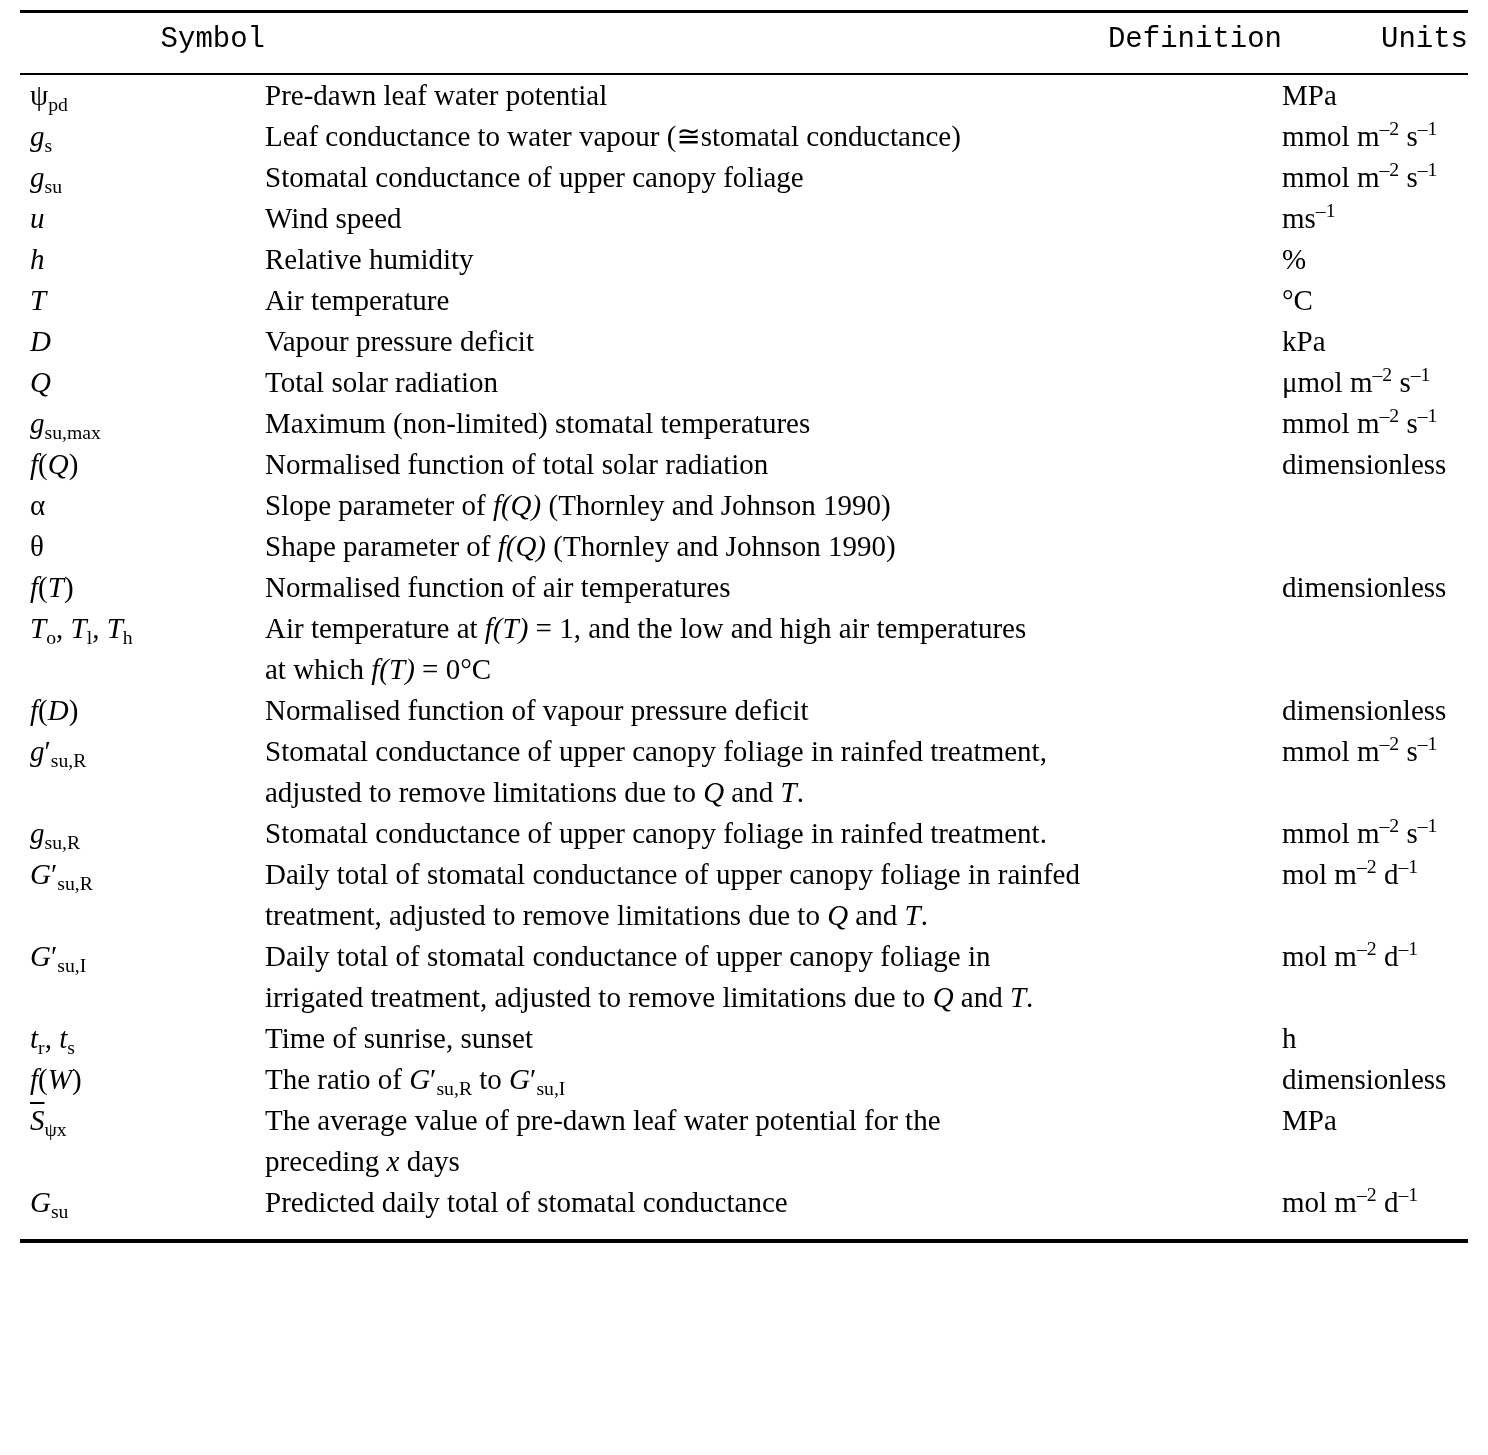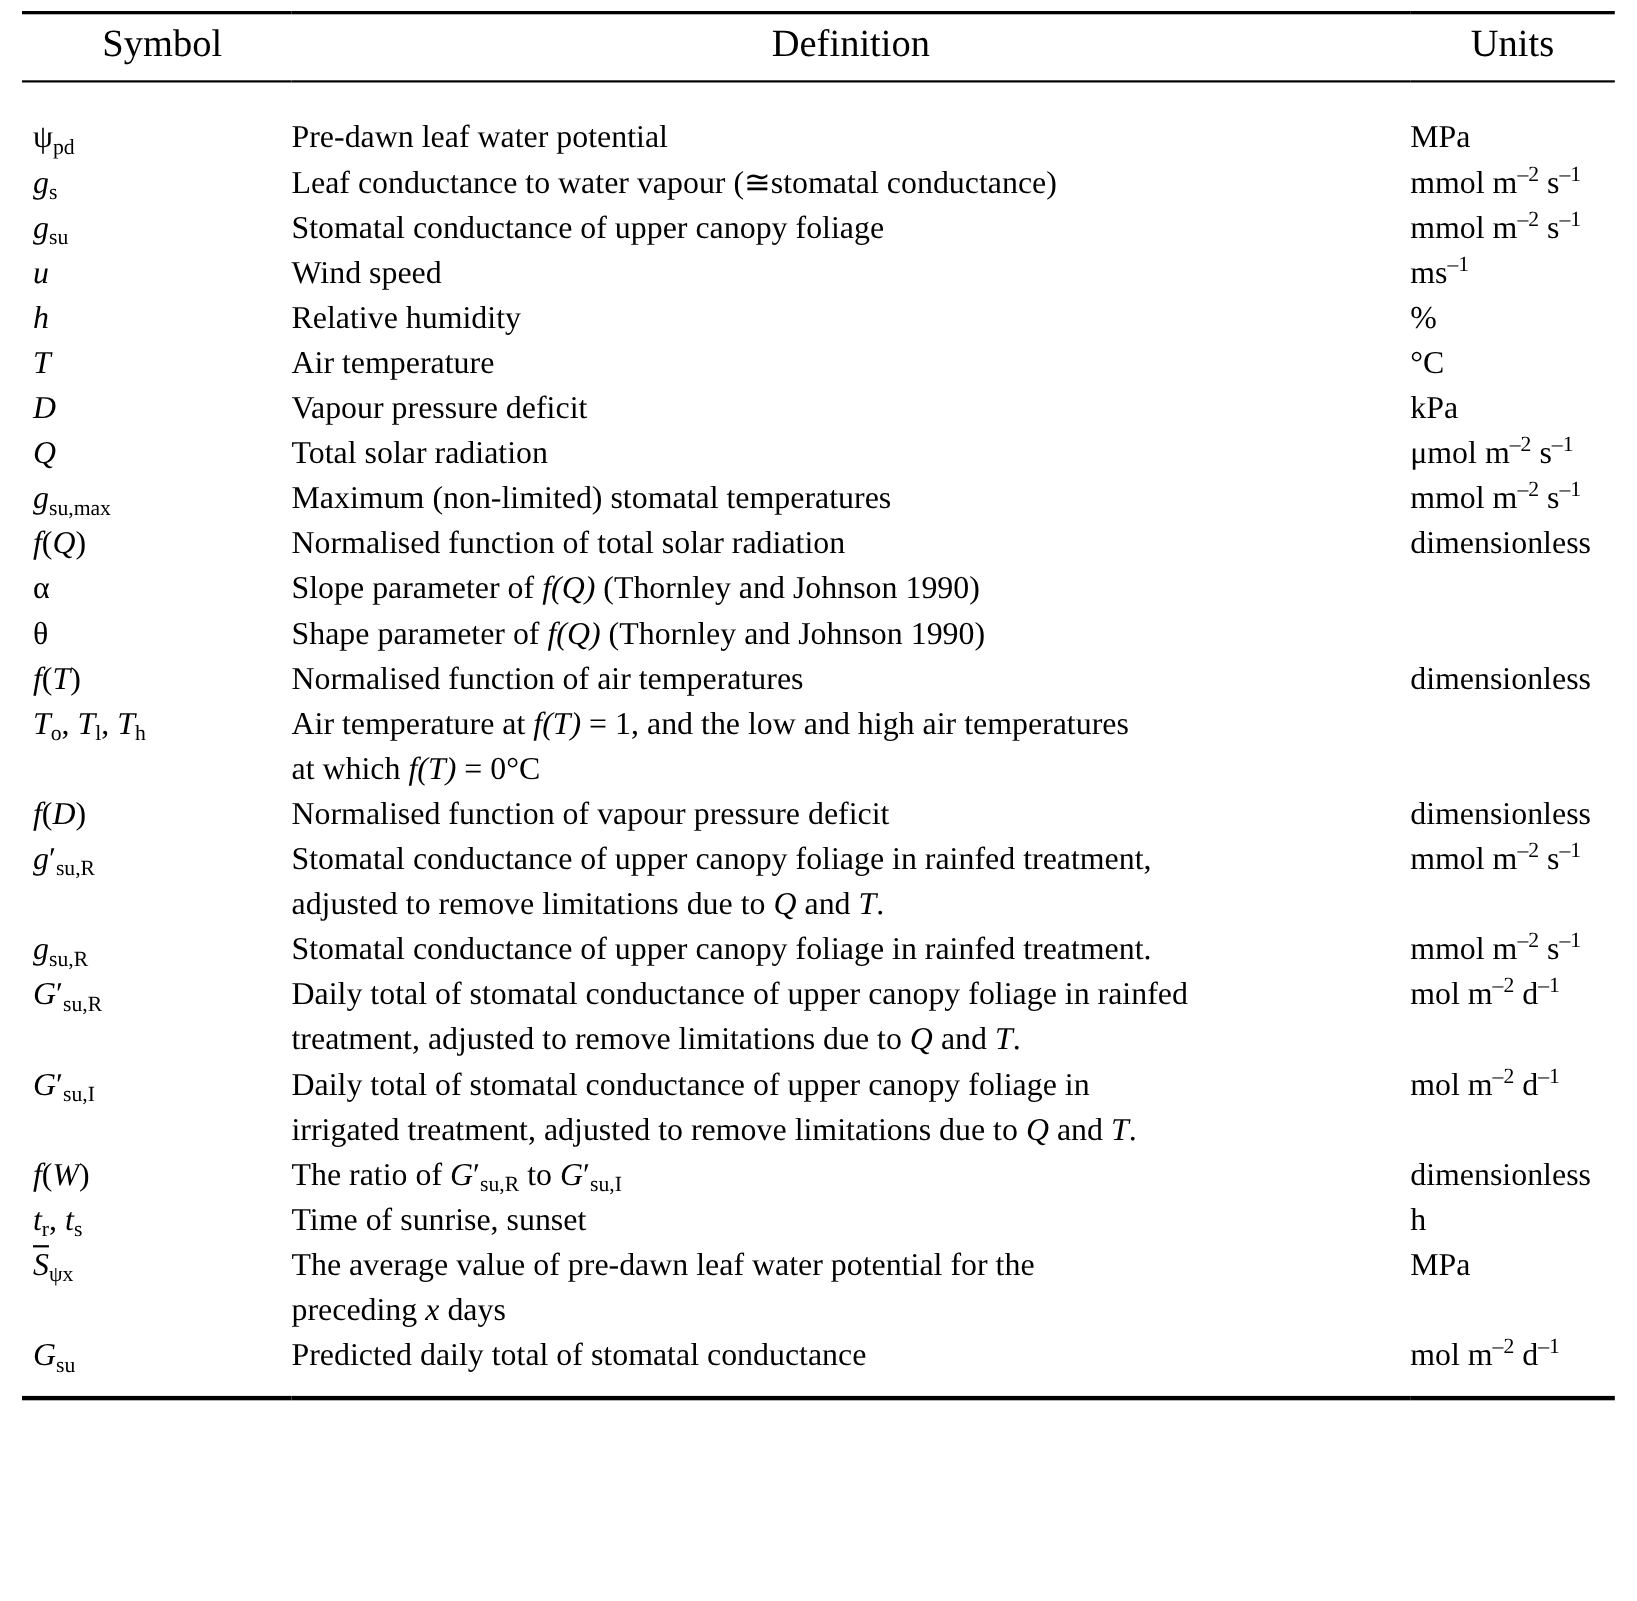--- a/index.html
+++ b/index.html
@@ -23,33 +23,34 @@
     border-collapse: collapse;
     border-top: 3px solid #000;
     border-bottom: 4px solid #000;
     table-layout: fixed;
   }
   col.c1 { width: 245px; }
   col.c2 { width: 1017px; }
   col.c3 { width: 186px; }
   th {
     font-weight: normal;
-    text-align: center;
+    text-align: right;
     border-bottom: 2px solid #000;
     padding: 10px 0 16px 0;
-    font-size: 35px;
+    font-size: 29px;
     line-height: 34px;
+    font-family: Liberation Mono, monospace;
   }
   th.sym, td.sym { padding-left: 10px; }
   td {
     vertical-align: top;
     padding: 0;
     line-height: 41px;
   }
-  tbody tr:first-child td { padding-top: 30px; }
+  tbody tr:first-child td { }
   tbody tr:last-child td { padding-bottom: 16px; }
   td.unit { white-space: nowrap; }
   sub, sup { font-size: 0.68em; line-height: 0; }
   sub { vertical-align: -0.3em; }
   sup { vertical-align: 0.55em; }
   .ov { text-decoration: overline; }
   i { font-style: italic; }
 </style>
 </head>
 <body>
@@ -200,32 +201,32 @@
         </tr>
         <tr>
           <td class="sym"><i>G</i>′<sub>su,I</sub></td>
           <td class="def">
             <div>Daily total of stomatal conductance of upper canopy foliage in</div>
             <div>irrigated treatment, adjusted to remove limitations due to <i>Q</i> and <i>T</i>.</div>
           </td>
           <td class="unit">mol m<sup>–2</sup> d<sup>–1</sup></td>
         </tr>
         <tr>
+          <td class="sym"><i>t</i><sub>r</sub>, <i>t</i><sub>s</sub></td>
+          <td class="def">
+            <div>Time of sunrise, sunset</div>
+          </td>
+          <td class="unit">h</td>
+        </tr>
+        <tr>
           <td class="sym"><i>f</i>(<i>W</i>)</td>
           <td class="def">
             <div>The ratio of <i>G</i>′<sub>su,R</sub> to <i>G</i>′<sub>su,I</sub></div>
           </td>
           <td class="unit">dimensionless</td>
-        </tr>
-        <tr>
-          <td class="sym"><i>t</i><sub>r</sub>, <i>t</i><sub>s</sub></td>
-          <td class="def">
-            <div>Time of sunrise, sunset</div>
-          </td>
-          <td class="unit">h</td>
         </tr>
         <tr>
           <td class="sym"><span class="ov"><i>S</i></span><sub>ψx</sub></td>
           <td class="def">
             <div>The average value of pre-dawn leaf water potential for the</div>
             <div>preceding <i>x</i> days</div>
           </td>
           <td class="unit">MPa</td>
         </tr>
         <tr>

